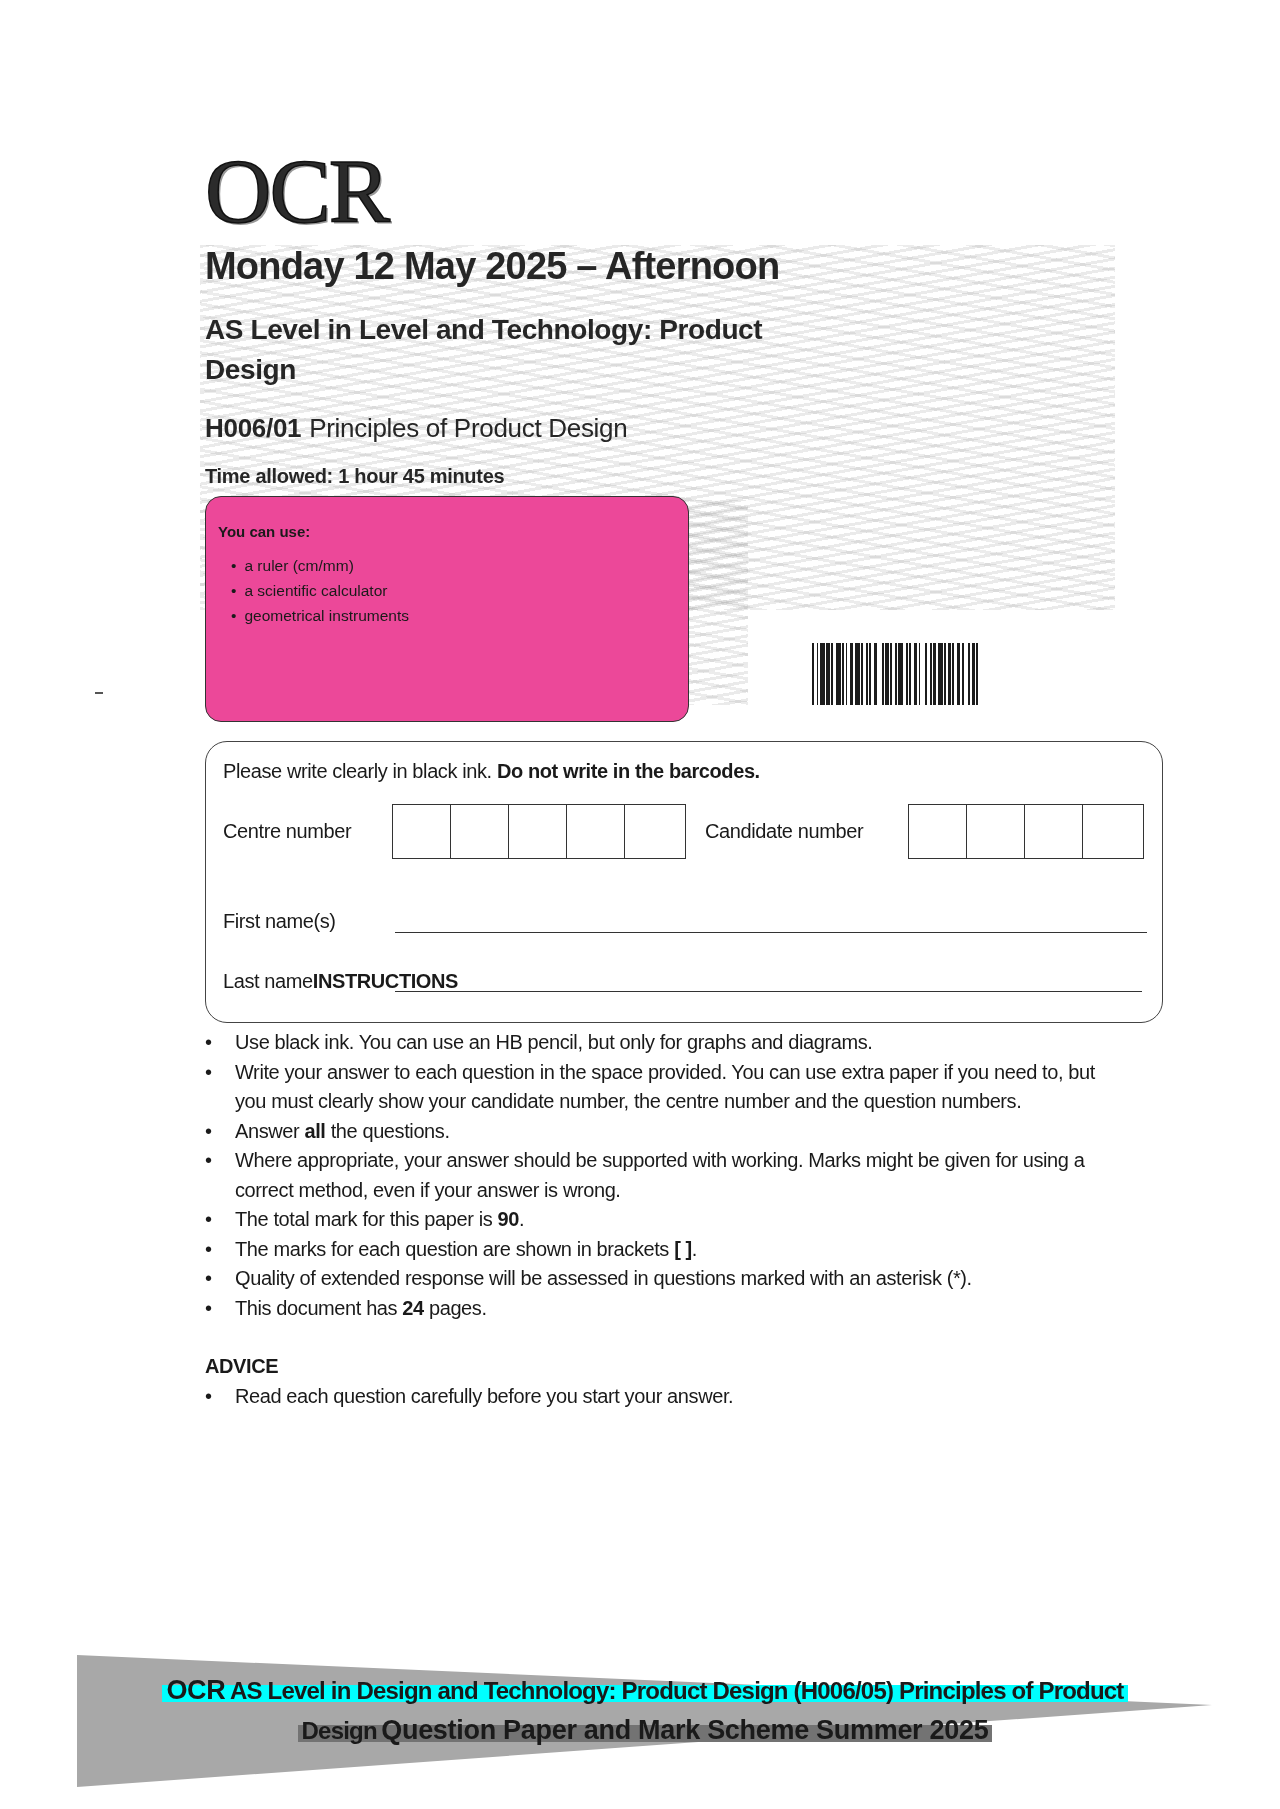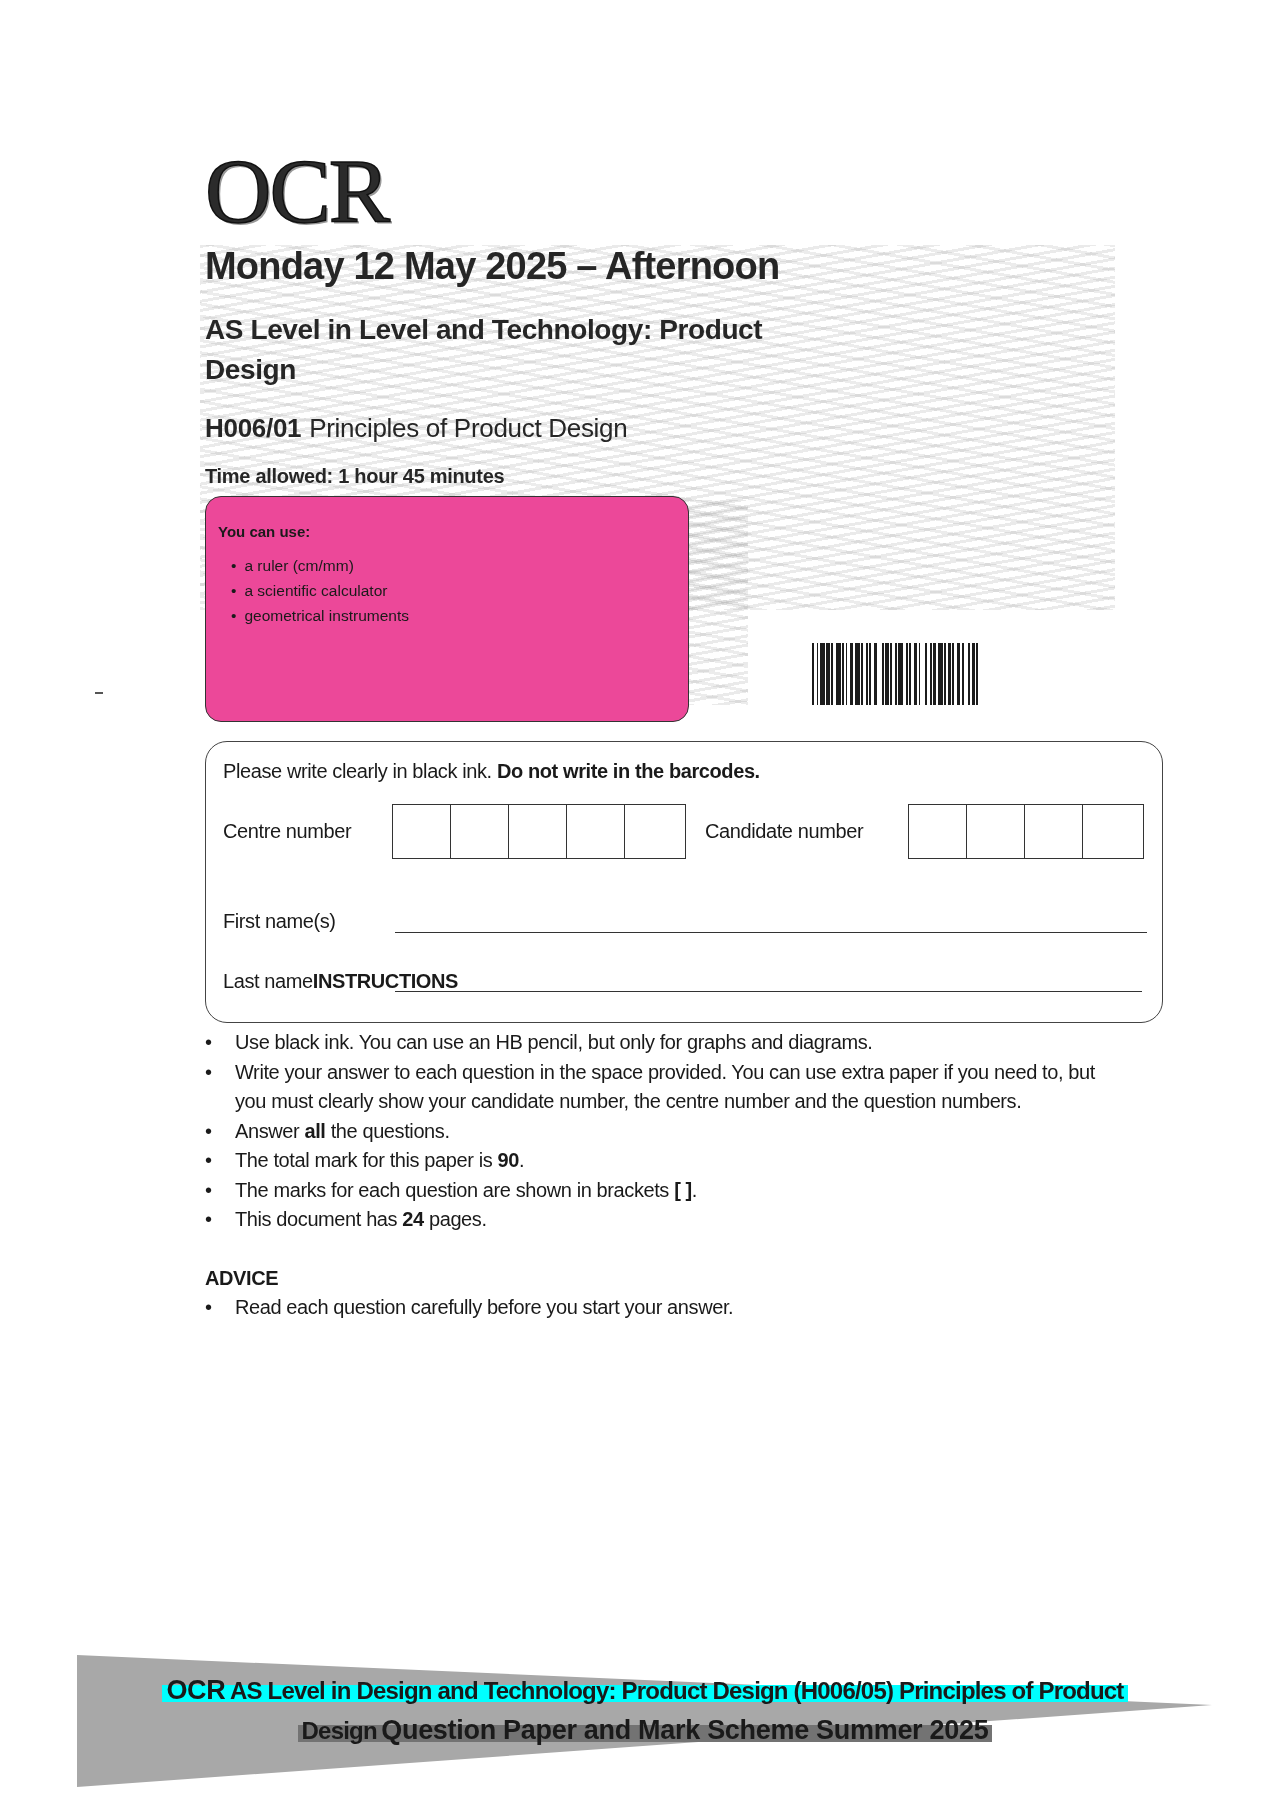--- a/index.html
+++ b/index.html
@@ -199,24 +199,26 @@
 <div class="abs lbl" style="left:223px; top:970px;">
   <span>Last name</span><b>INSTRUCTIONS</b>
 </div>
 <div class="abs line" style="left:395px; top:991px; width:747px;"></div>
 
 <div class="abs sec" style="top:1028px;">
   <ul id="instr-list">
       <li><span>Use black ink. You can use an HB pencil, but only for graphs and diagrams.</span></li>
       <li><span>Write your answer to each question in the space provided. You can use extra paper if you need to, but you must clearly show your candidate number, the centre number and the question numbers.</span></li>
       <li><span>Answer </span><b>all</b><span> the questions.</span></li>
+      <li><span>Where appropriate, your answer should be supported with working. Marks might be given for using a correct method, even if your answer is wrong.</span></li>
     </ul>
   <ul id="info-list">
       <li><span>The total mark for this paper is </span><b>90</b><span>.</span></li>
       <li><span>The marks for each question are shown in brackets </span><b>[ ]</b><span>.</span></li>
+      <li><span>Quality of extended response will be assessed in questions marked with an asterisk (*).</span></li>
       <li><span>This document has </span><b>24</b><span> pages.</span></li>
     </ul>
   <div style="height:29px;"></div>
   <div class="sec-h">ADVICE</div>
   <ul id="advice-list">
       <li><span>Read each question carefully before you start your answer.</span></li>
     </ul>
 </div>
 
 <svg class="abs banner" viewBox="0 0 1135 132" preserveAspectRatio="none">

